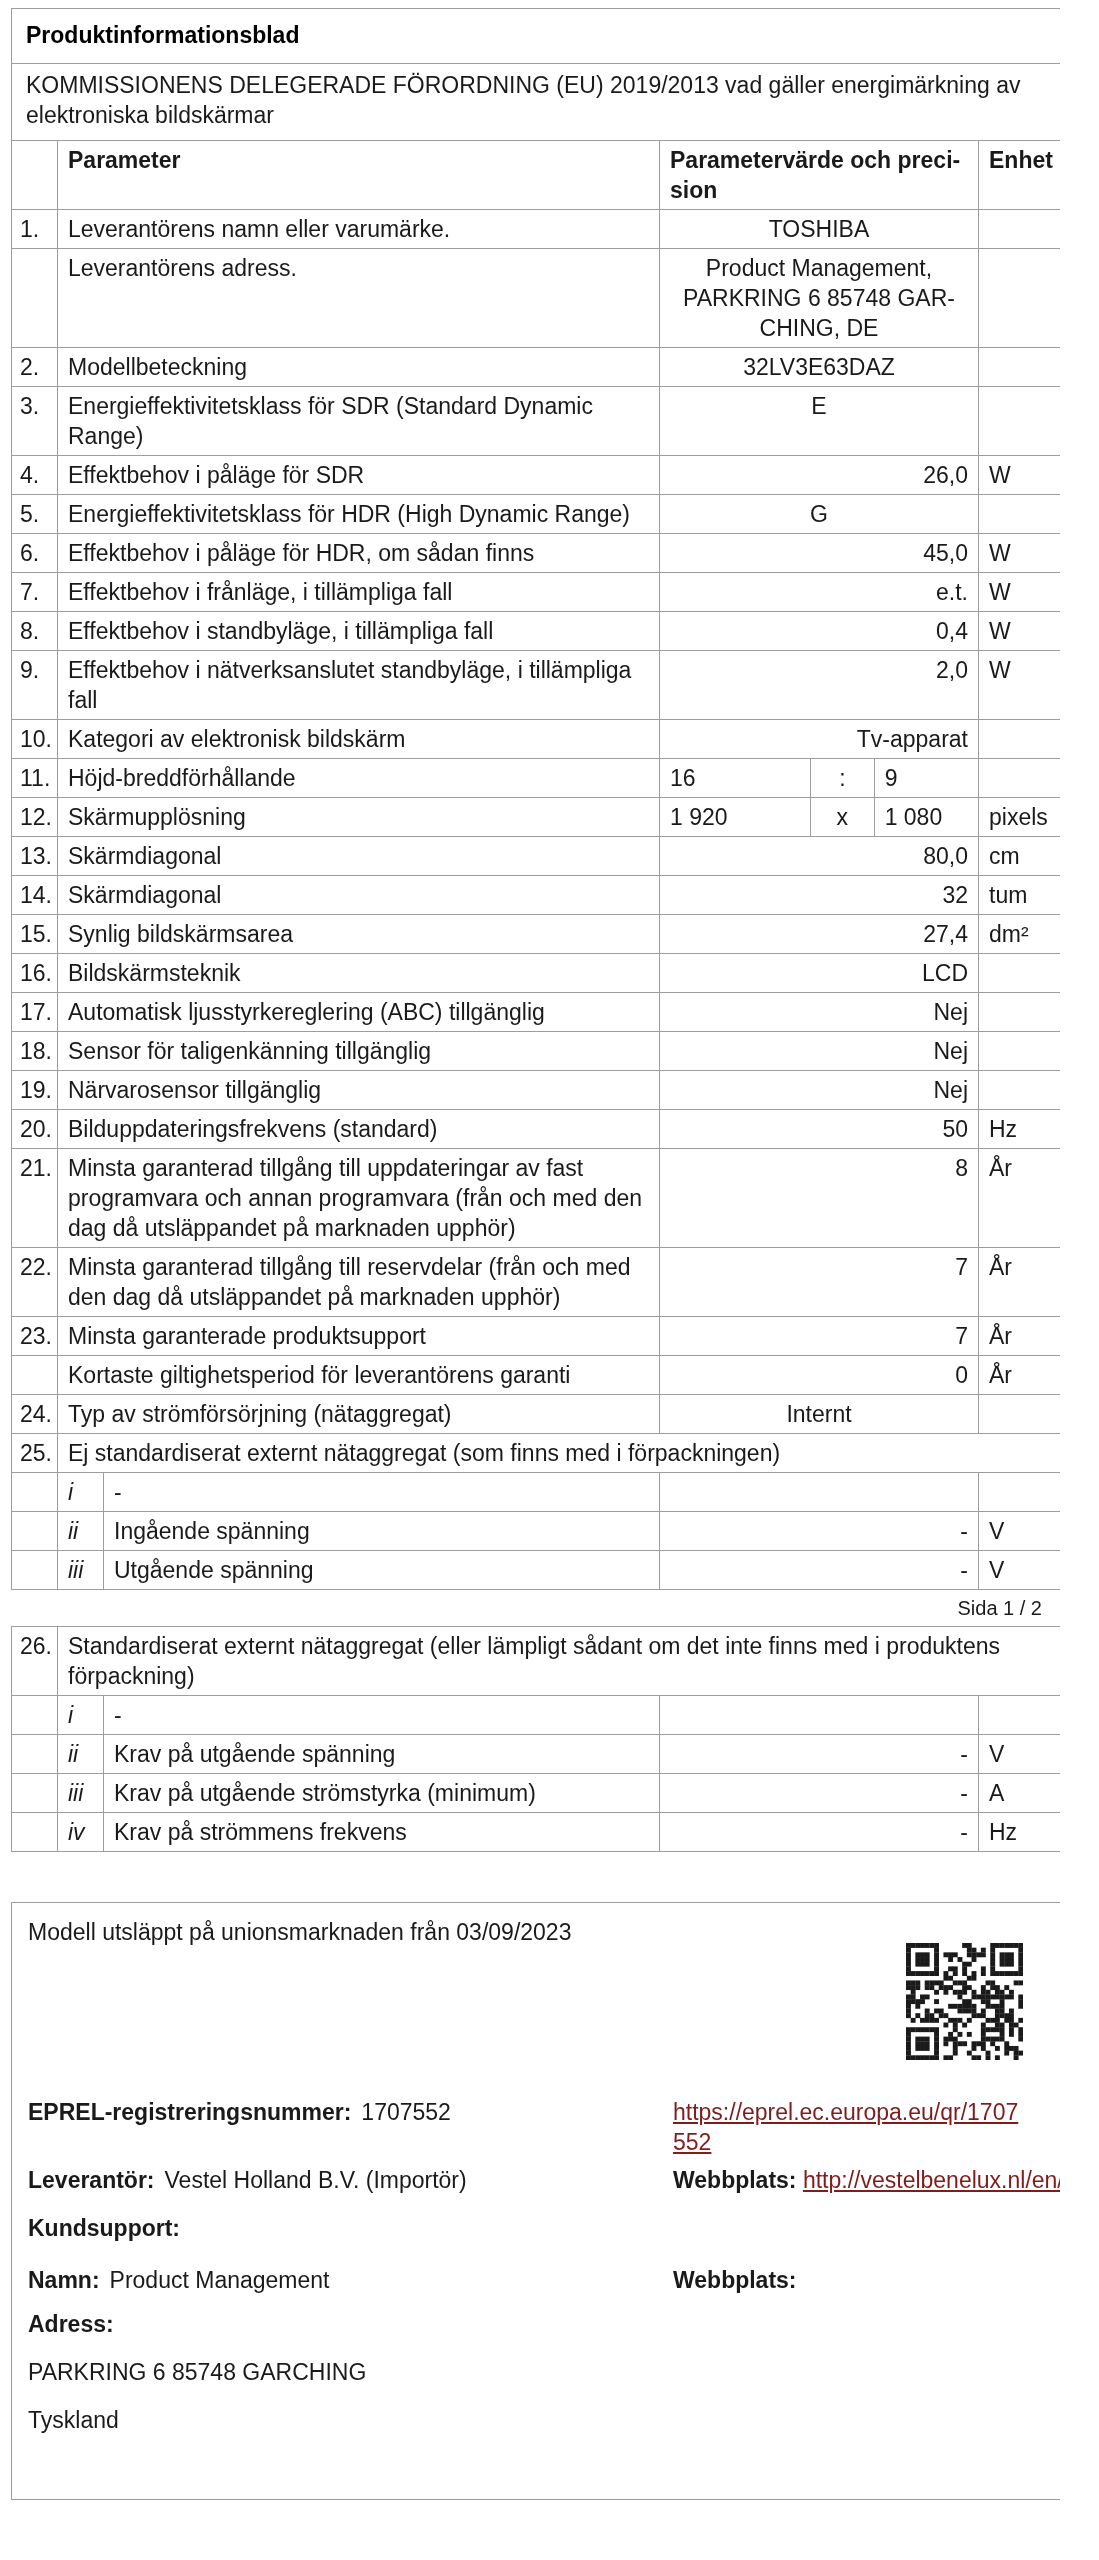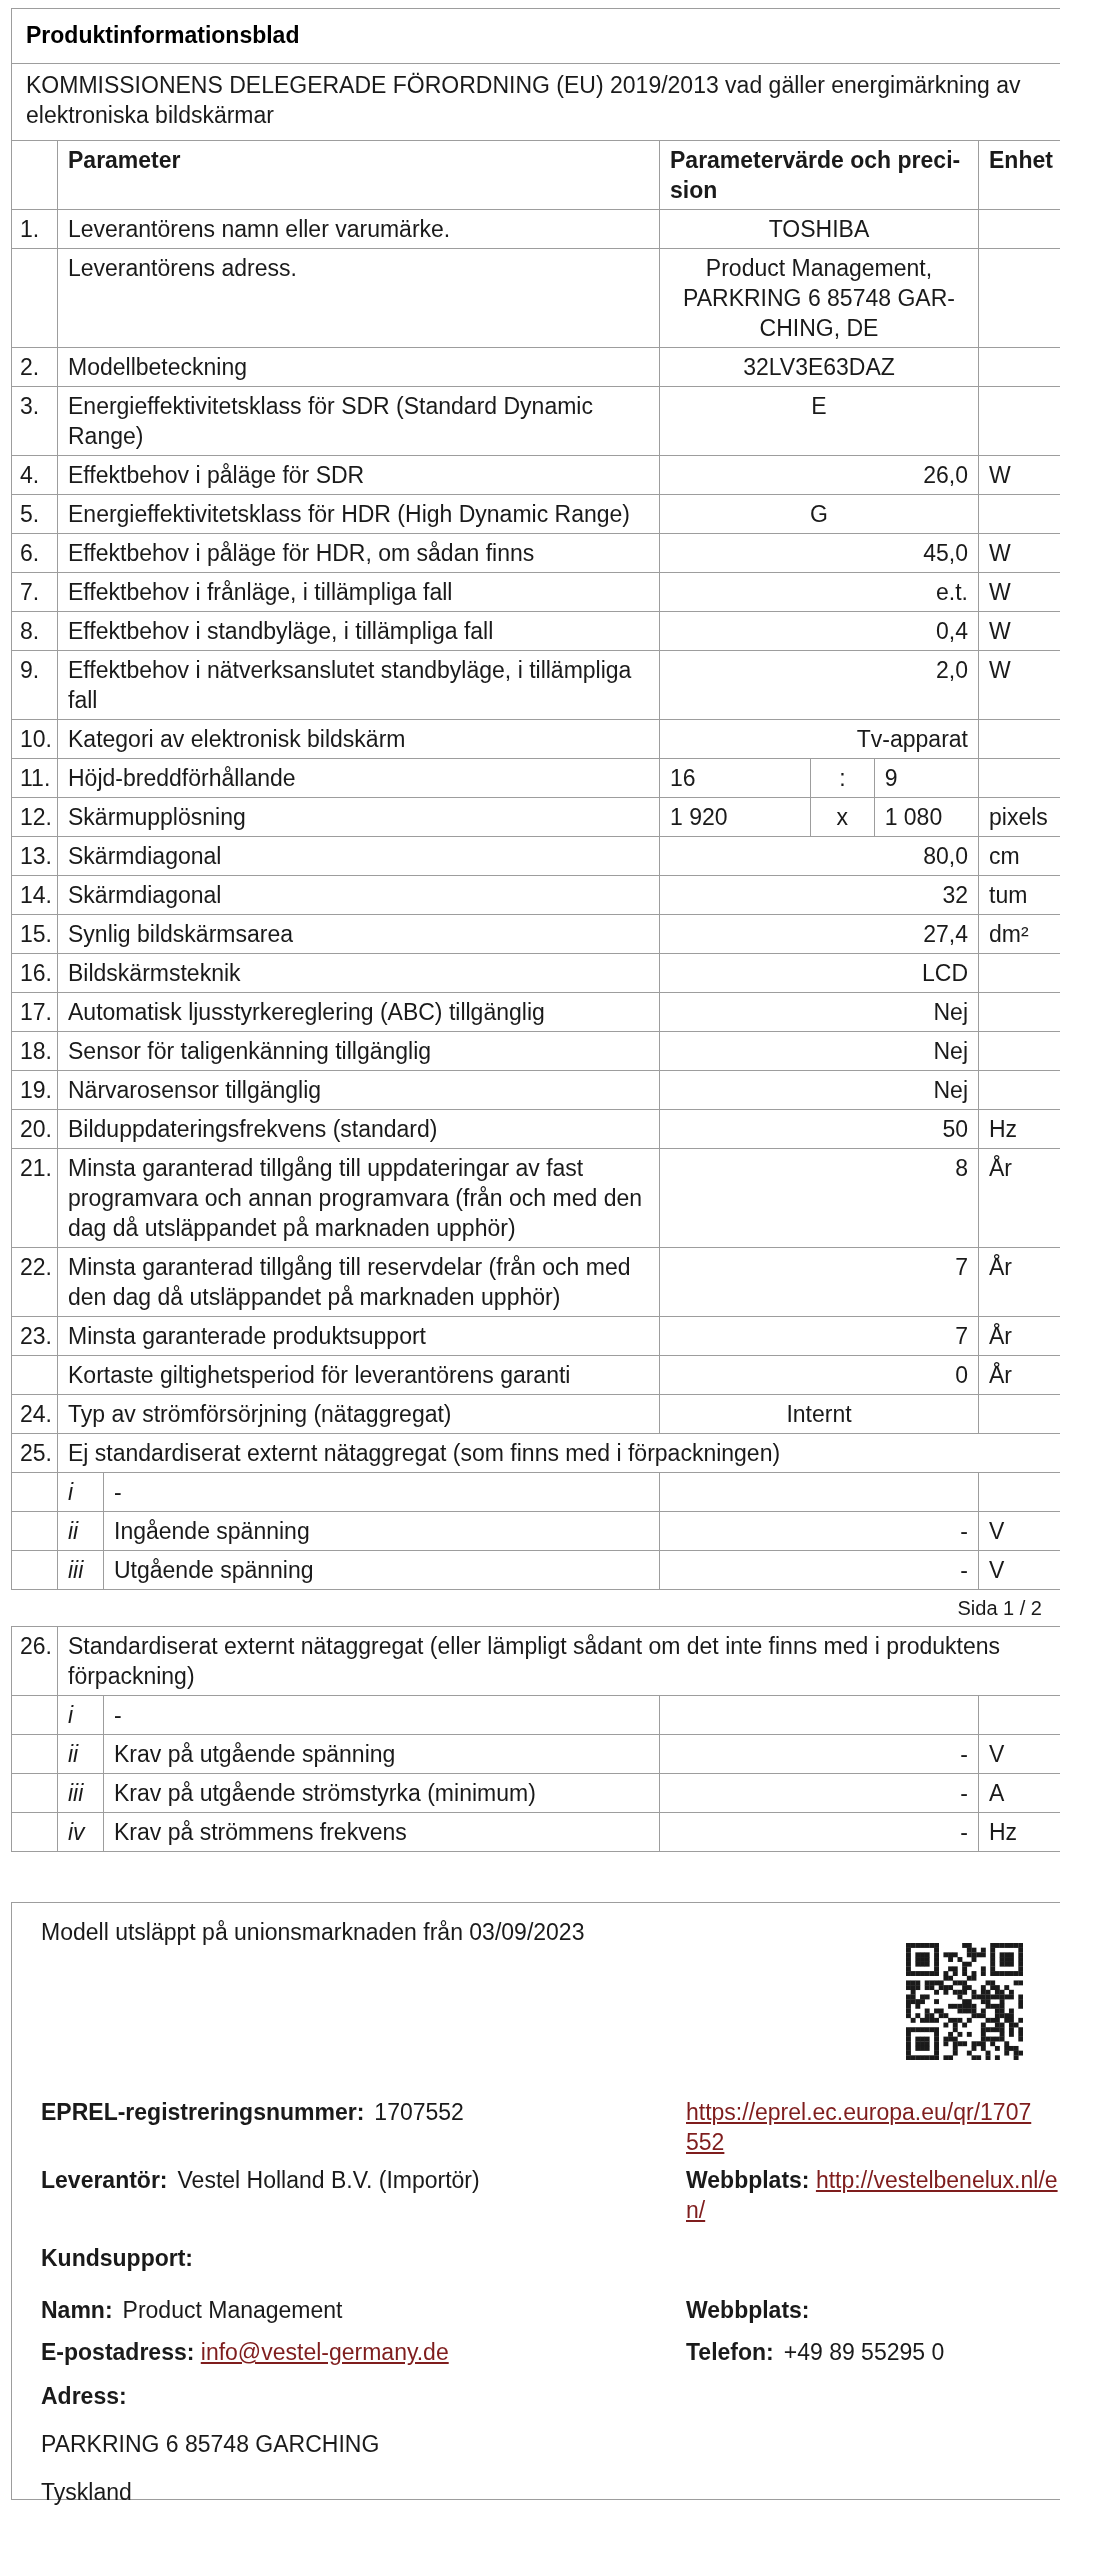--- a/index.html
+++ b/index.html
@@ -60,21 +60,21 @@
     font-size:20px;
     line-height:24px;
     padding:6px 48px 6px 0;
   }
   .footer-box {
     position:relative;
     width:1079px;
     height:598px;
     margin-top:50px;
     border:1px solid #9d9d9d;
-    padding:14px 29px;
+    padding:14px 16px;
     font-size:23px;
     line-height:30px;
   }
   .b { font-weight:bold; }
   .f-val { margin-left:10px; }
   .f-row { display:flex; }
   .f-left { flex:0 0 645px; padding-right:10px; }
   .f-right { flex:1 1 auto; }
   .f-eprel { margin-top:150px; }
   .f-supplier { margin-top:8px; }
@@ -707,28 +707,19 @@
 
     <div class="f-row f-name">
       <div class="f-left">
         <span class="b">Namn:</span><span class="f-val">Product Management</span>
       </div>
       <div class="f-right">
         <span class="b">Webbplats:</span><span class="f-val"></span>
       </div>
     </div>
 
-    <div class="f-row f-email">
-      <div class="f-left">
-        <span class="b">E-postadress:</span>
-        <a class="link">info@vestel-germany.de</a>
-      </div>
-      <div class="f-right">
-        <span class="b">Telefon:</span><span class="f-val">+49 89 55295 0</span>
-      </div>
-    </div>
 
     <div class="f-addr-label b">Adress:</div>
     <div class="f-addr-line">PARKRING 6 85748 GARCHING</div>
     <div class="f-addr-line">Tyskland</div>
   </div>
 
 </div>
 
 </body></html>

